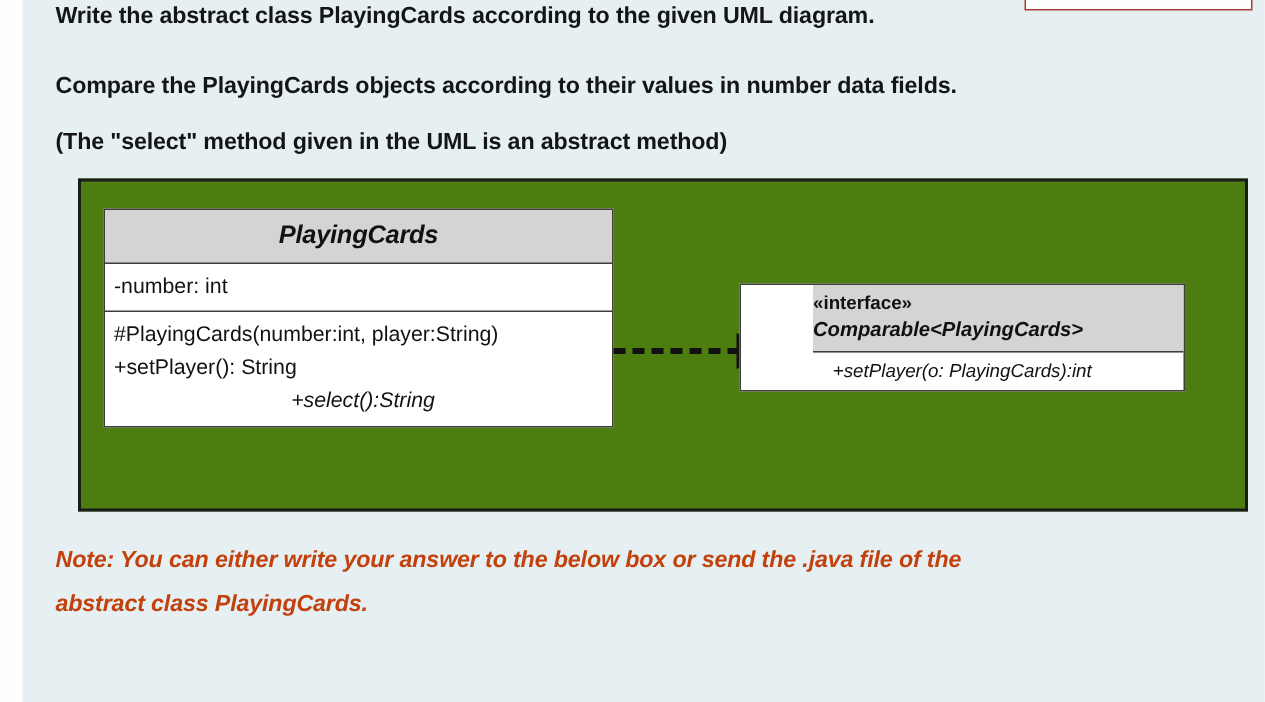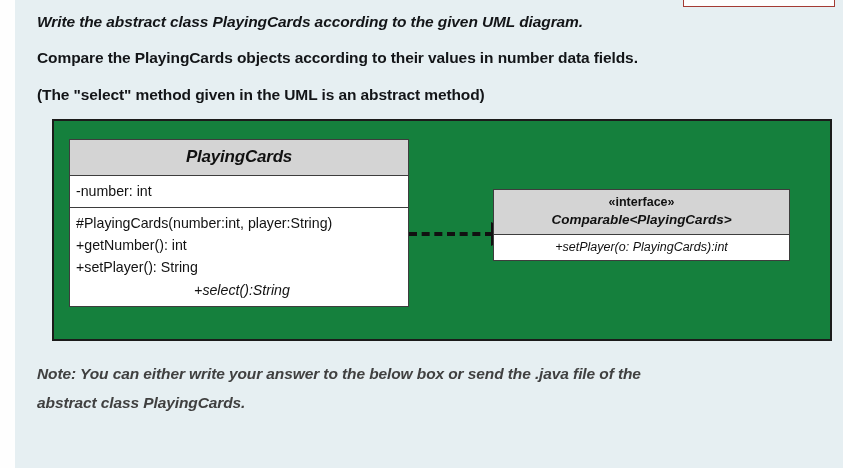--- a/index.html
+++ b/index.html
@@ -47,32 +47,32 @@
   
   .prompt-line {
     position: absolute;
     left: 37px;
     color: #131518;
     font-weight: bold;
     font-size: 15.5px;
     letter-spacing: -0.1px;
     white-space: nowrap;
   }
-  .prompt-line-1 { top: 13px; font-style: italic; }
+  .prompt-line-1 { top: 2px; }
   .prompt-line-2 { top: 49px; }
   .prompt-line-3 { top: 86px; }
 
   
   .uml-canvas {
     position: absolute;
     left: 52px;
     top: 119px;
     width: 780px;
     height: 222px;
-    background: #15803d;
+    background: #4d7c0f;
     border: 2px solid #1b1b1b;
     box-sizing: border-box;
   }
 
   
   .class-box {
     position: absolute;
     left: 15px;
     top: 18px;
     width: 340px;
@@ -143,22 +143,23 @@
     left: 439px;
     top: 68px;
     width: 297px;
     background: #ffffff;
     border: 1px solid #3d3d3d;
     box-sizing: border-box;
   }
   .interface-header {
     background: #d4d4d4;
     border-bottom: 1px solid #3d3d3d;
-    text-align: center;
+    text-align: left;
     padding: 4px 0 5px 0;
+    margin-left: 48px;
   }
   .stereotype {
     font-size: 12.5px;
     font-weight: bold;
     color: #111;
     line-height: 1.35;
   }
   .interface-name {
     font-size: 13.5px;
     font-weight: bold;
@@ -171,21 +172,21 @@
     font-size: 12.5px;
     font-style: italic;
     color: #111;
     padding: 5px 0 6px 0;
   }
 
   
   .note-line {
     position: absolute;
     left: 37px;
-    color: #404040;
+    color: #c2410c;
     font-weight: bold;
     font-style: italic;
     font-size: 15.5px;
     letter-spacing: -0.1px;
     white-space: nowrap;
   }
   .note-line-1 { top: 365px; }
   .note-line-2 { top: 394px; }
 </style>
 </head>
@@ -205,21 +206,20 @@
 
     <div class="class-box">
       <div class="class-header">PlayingCards</div>
 
       <div class="class-section class-attrs">
         <div class="member">-number: int</div>
       </div>
 
       <div class="class-section class-methods">
         <div class="member">#PlayingCards(number:int, player:String)</div>
-        <div class="member">+getNumber(): int</div>
         <div class="member">+setPlayer(): String</div>
         <div class="member abstract">+select():String</div>
       </div>
     </div>
 
     <div class="arrow-wrap">
       <div class="dash-line"></div>
       <div class="arrow-head"></div>
     </div>
 

